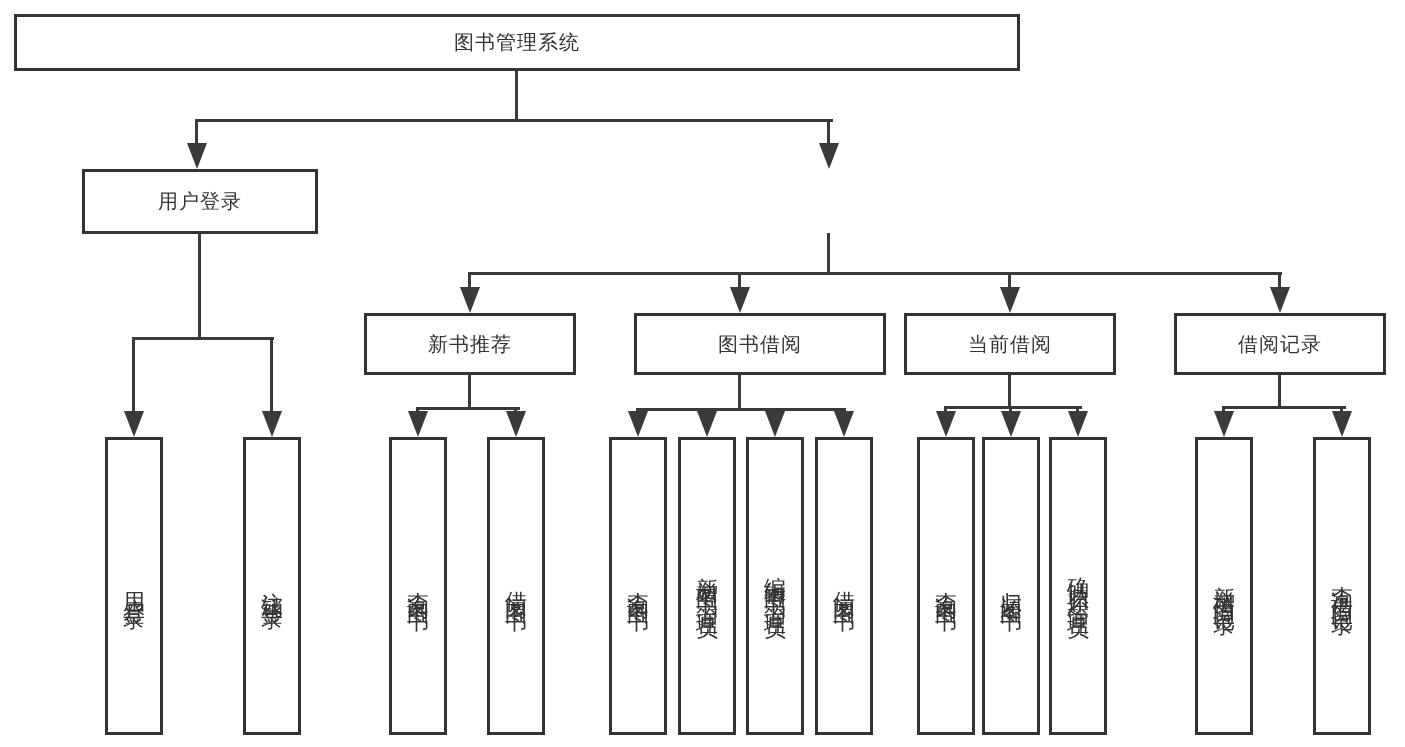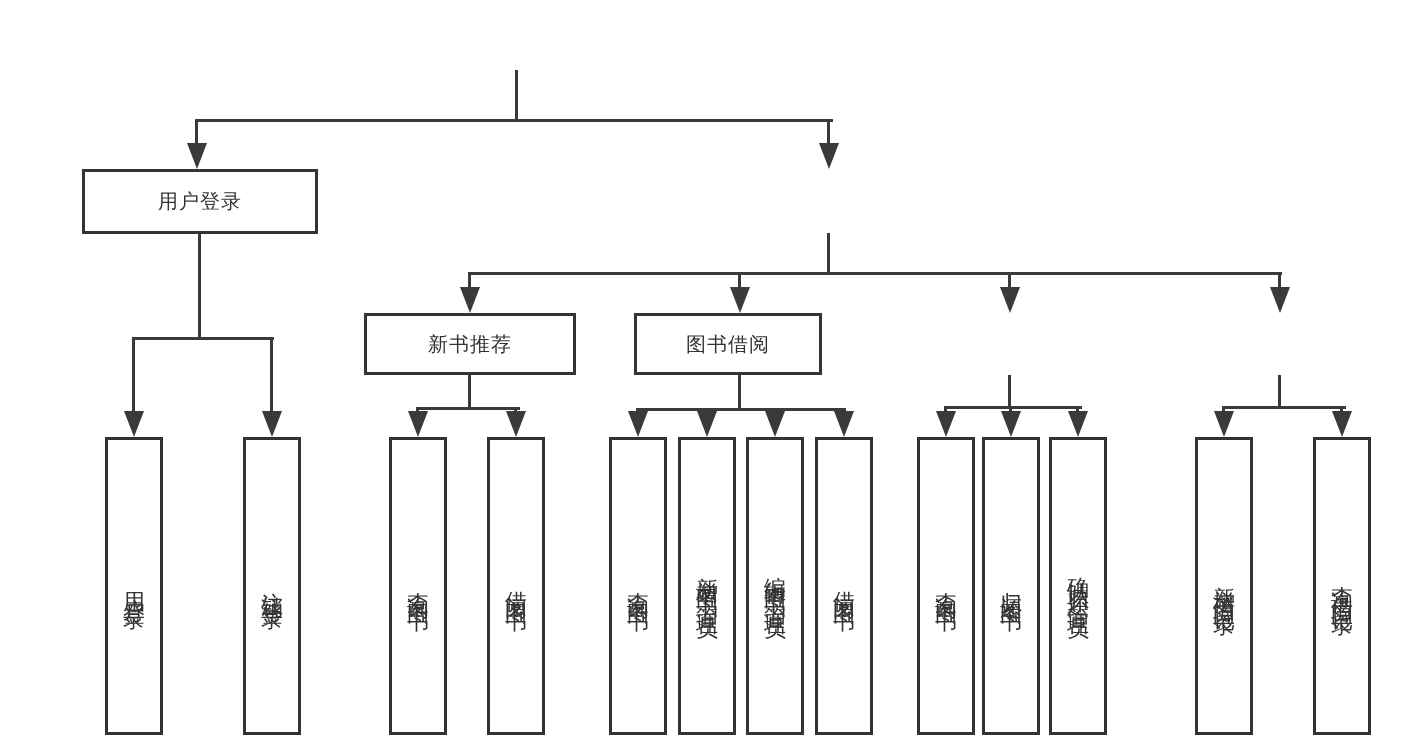--- a/index.html
+++ b/index.html
@@ -26,20 +26,23 @@
   .watermark {
     position:absolute; top:714px; right:12px; font-size:19px;
     color:#b8b8b8; letter-spacing:1px; white-space:nowrap;
   }
 </style>
 </head>
 <body>
 
 <div class="canvas">
 
+  <div class="node" style="left:14px; top:14px; width:1006px; height:57px;">
+    <span class="h-label">图书管理系统</span>
+  </div>
 
   <div class="vline" style="left:515px; top:70px; height:49px;"></div>
   <div class="hline" style="left:195px; top:119px; width:638px;"></div>
   <div class="vline" style="left:195px; top:119px; height:34px;"></div>
   <div class="arrow" style="left:187px; top:143px;"></div>
   <div class="vline" style="left:827px; top:119px; height:34px;"></div>
   <div class="arrow" style="left:819px; top:143px;"></div>
 
   <div class="node" style="left:82px; top:169px; width:236px; height:65px;">
     <span class="h-label">用户登录</span>
@@ -59,22 +62,28 @@
   <div class="vline" style="left:738px; top:272px; height:20px;"></div>
   <div class="arrow" style="left:730px; top:287px;"></div>
   <div class="vline" style="left:1008px; top:272px; height:20px;"></div>
   <div class="arrow" style="left:1000px; top:287px;"></div>
   <div class="vline" style="left:1278px; top:272px; height:20px;"></div>
   <div class="arrow" style="left:1270px; top:287px;"></div>
 
   <div class="node" style="left:364px; top:313px; width:212px; height:62px;justify-content:center;">
     <span class="h-label">新书推荐</span>
   </div>
-  <div class="node" style="left:634px; top:313px; width:188px; height:62px;font-family:Liberation Serif, serif;">
+  <div class="node" style="left:634px; top:313px; width:252px; height:62px;font-family:Liberation Serif, serif;">
     <span class="h-label">图书借阅</span>
+  </div>
+  <div class="node" style="left:904px; top:313px; width:212px; height:62px;">
+    <span class="h-label">当前借阅</span>
+  </div>
+  <div class="node" style="left:1174px; top:313px; width:212px; height:62px;">
+    <span class="h-label">借阅记录</span>
   </div>
 
   <div class="vline" style="left:468px; top:375px; height:35px;"></div>
   <div class="hline" style="left:416px; top:407px; width:104px;"></div>
   <div class="vline" style="left:416px; top:407px; height:18px;"></div>
   <div class="arrow" style="left:408px; top:411px;"></div>
   <div class="vline" style="left:514px; top:407px; height:18px;"></div>
   <div class="arrow" style="left:506px; top:411px;"></div>
 
   <div class="vline" style="left:738px; top:375px; height:36px;"></div>

